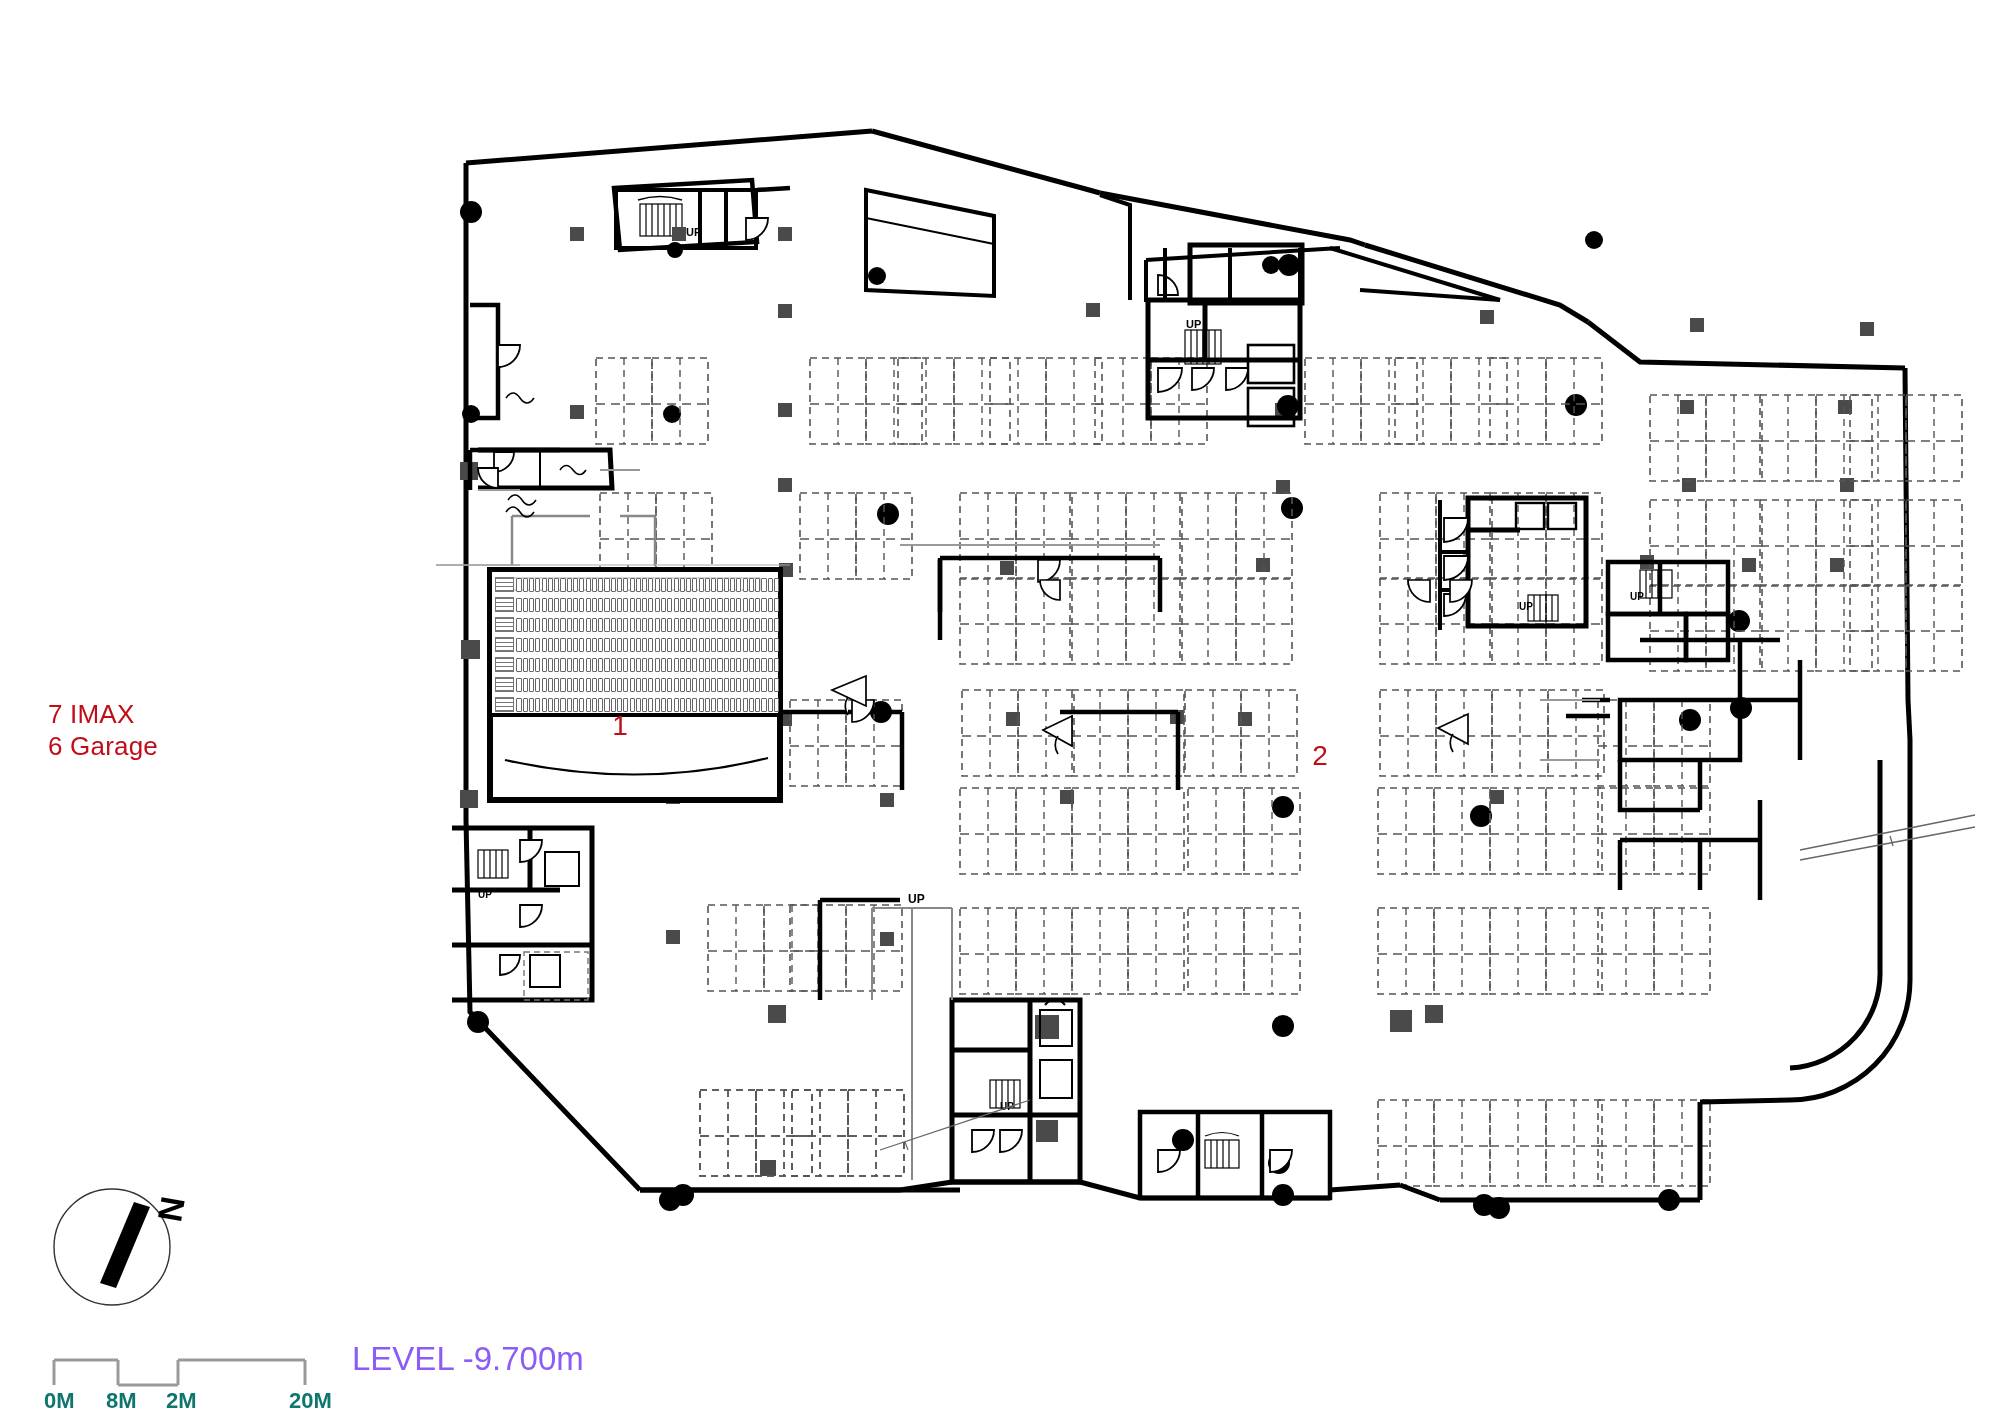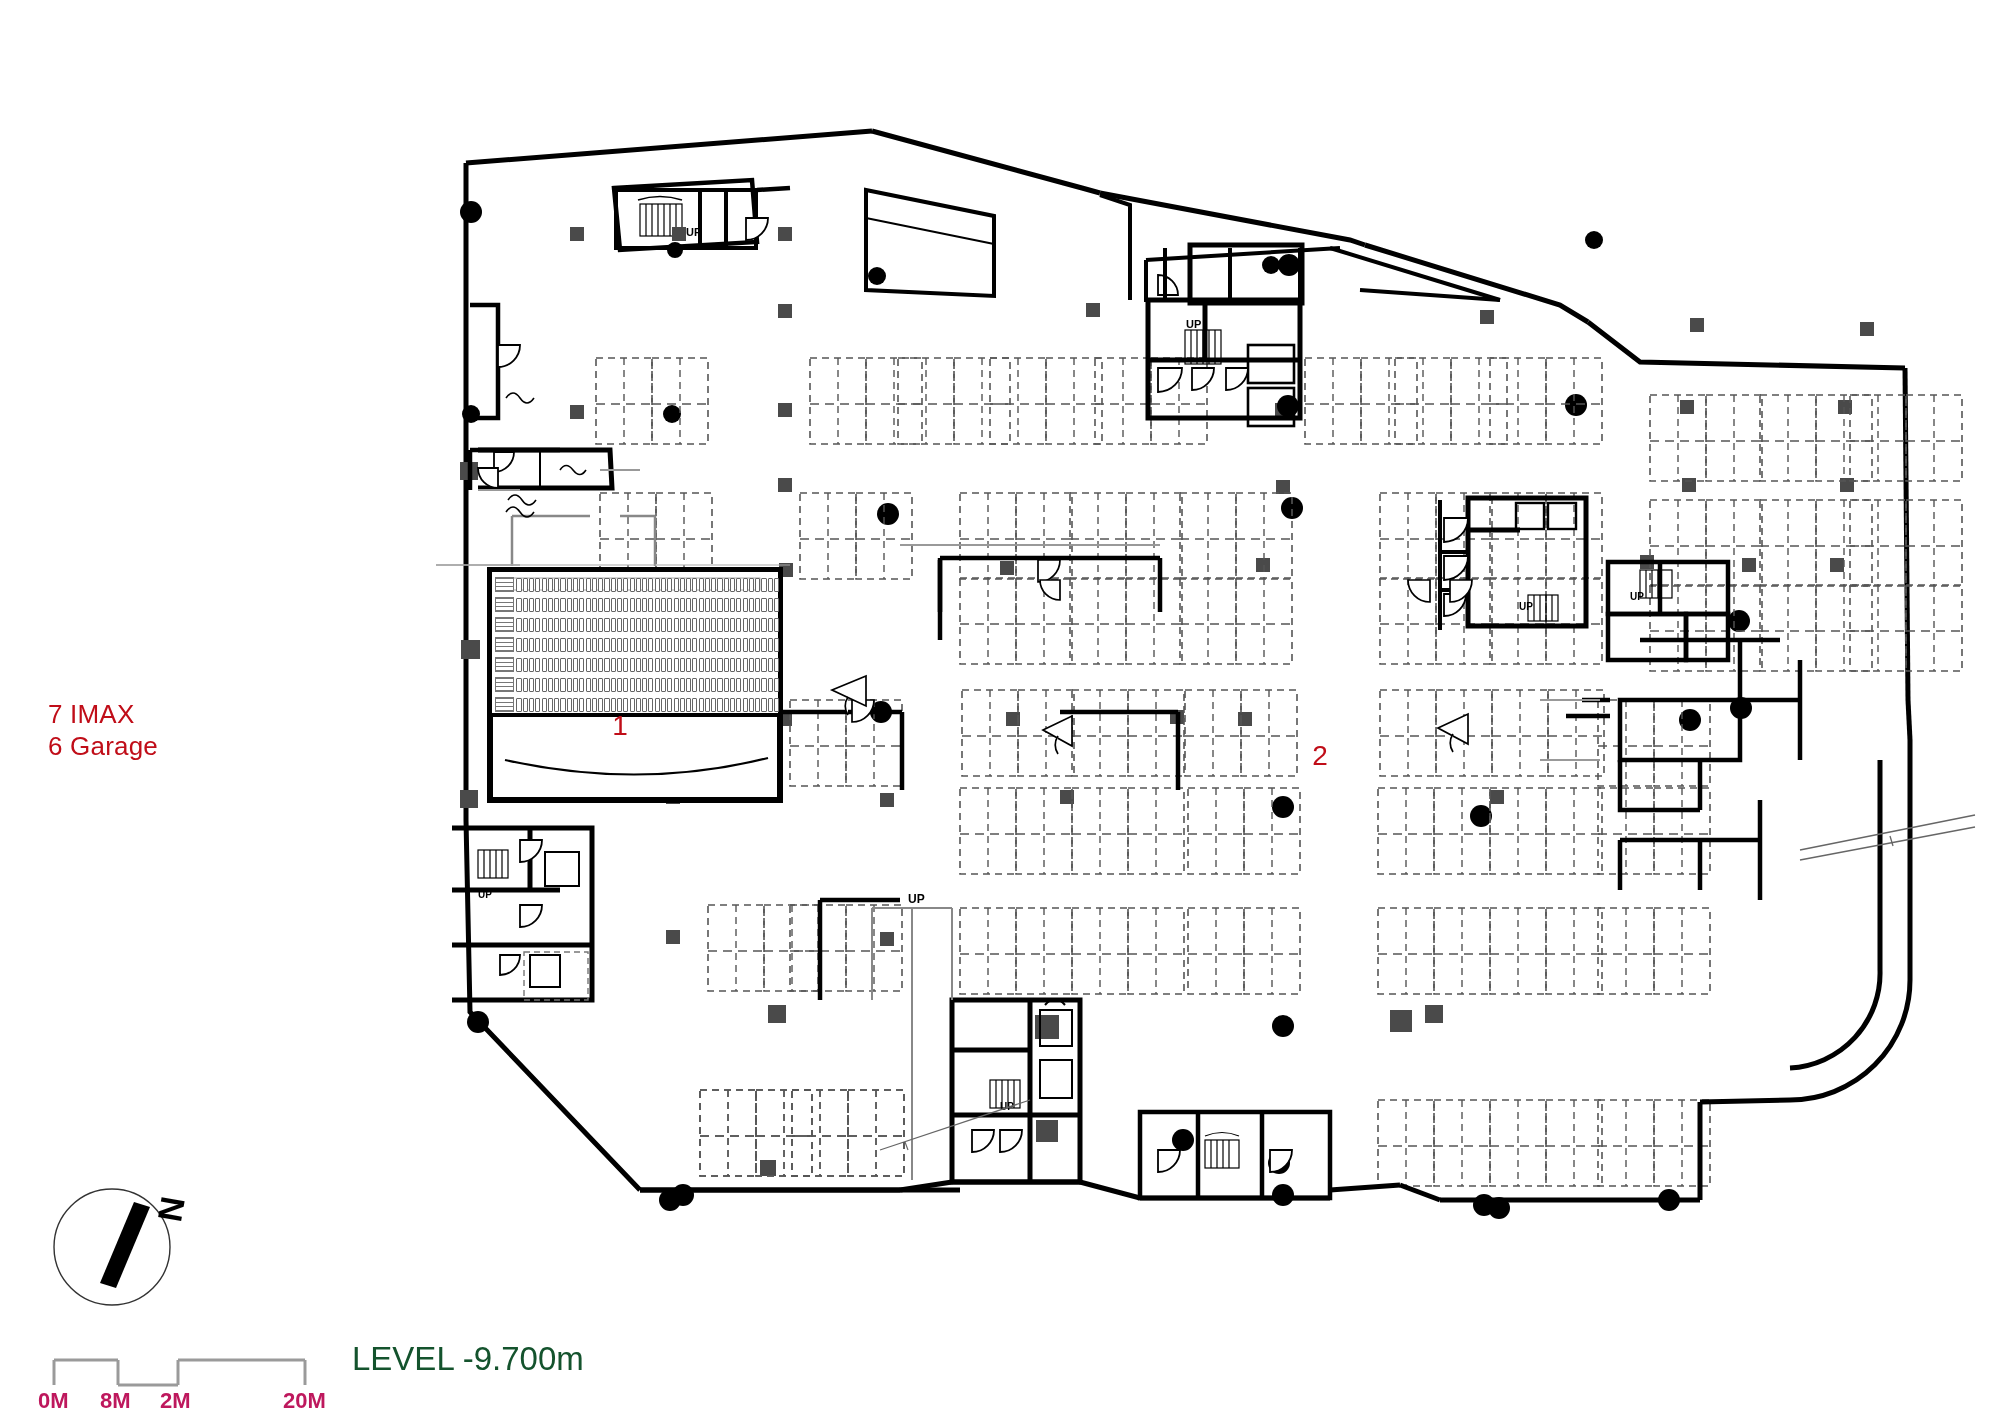--- a/index.html
+++ b/index.html
@@ -39,32 +39,33 @@
     white-space: nowrap;
   }
   #legend div { letter-spacing: .2px; }
 
   
   #level-title {
     position: absolute;
     left: 352px;
     top: 1340px;
     font-size: 33px;
-    color: #14532d;
+    color: #8b5cf6;
     font-family: "Liberation Sans", sans-serif;
     white-space: nowrap;
   }
 
   
   .scale-label {
     position: absolute;
     font-size: 22px;
     font-weight: bold;
-    color: #be185d;
+    color: #0f766e;
     font-family: "Liberation Sans", sans-serif;
+    margin-left: 6px;
   }
 
   
   #north {
     position: absolute;
     left: 40px;
     top: 1155px;
     width: 160px;
     height: 160px;
   }

